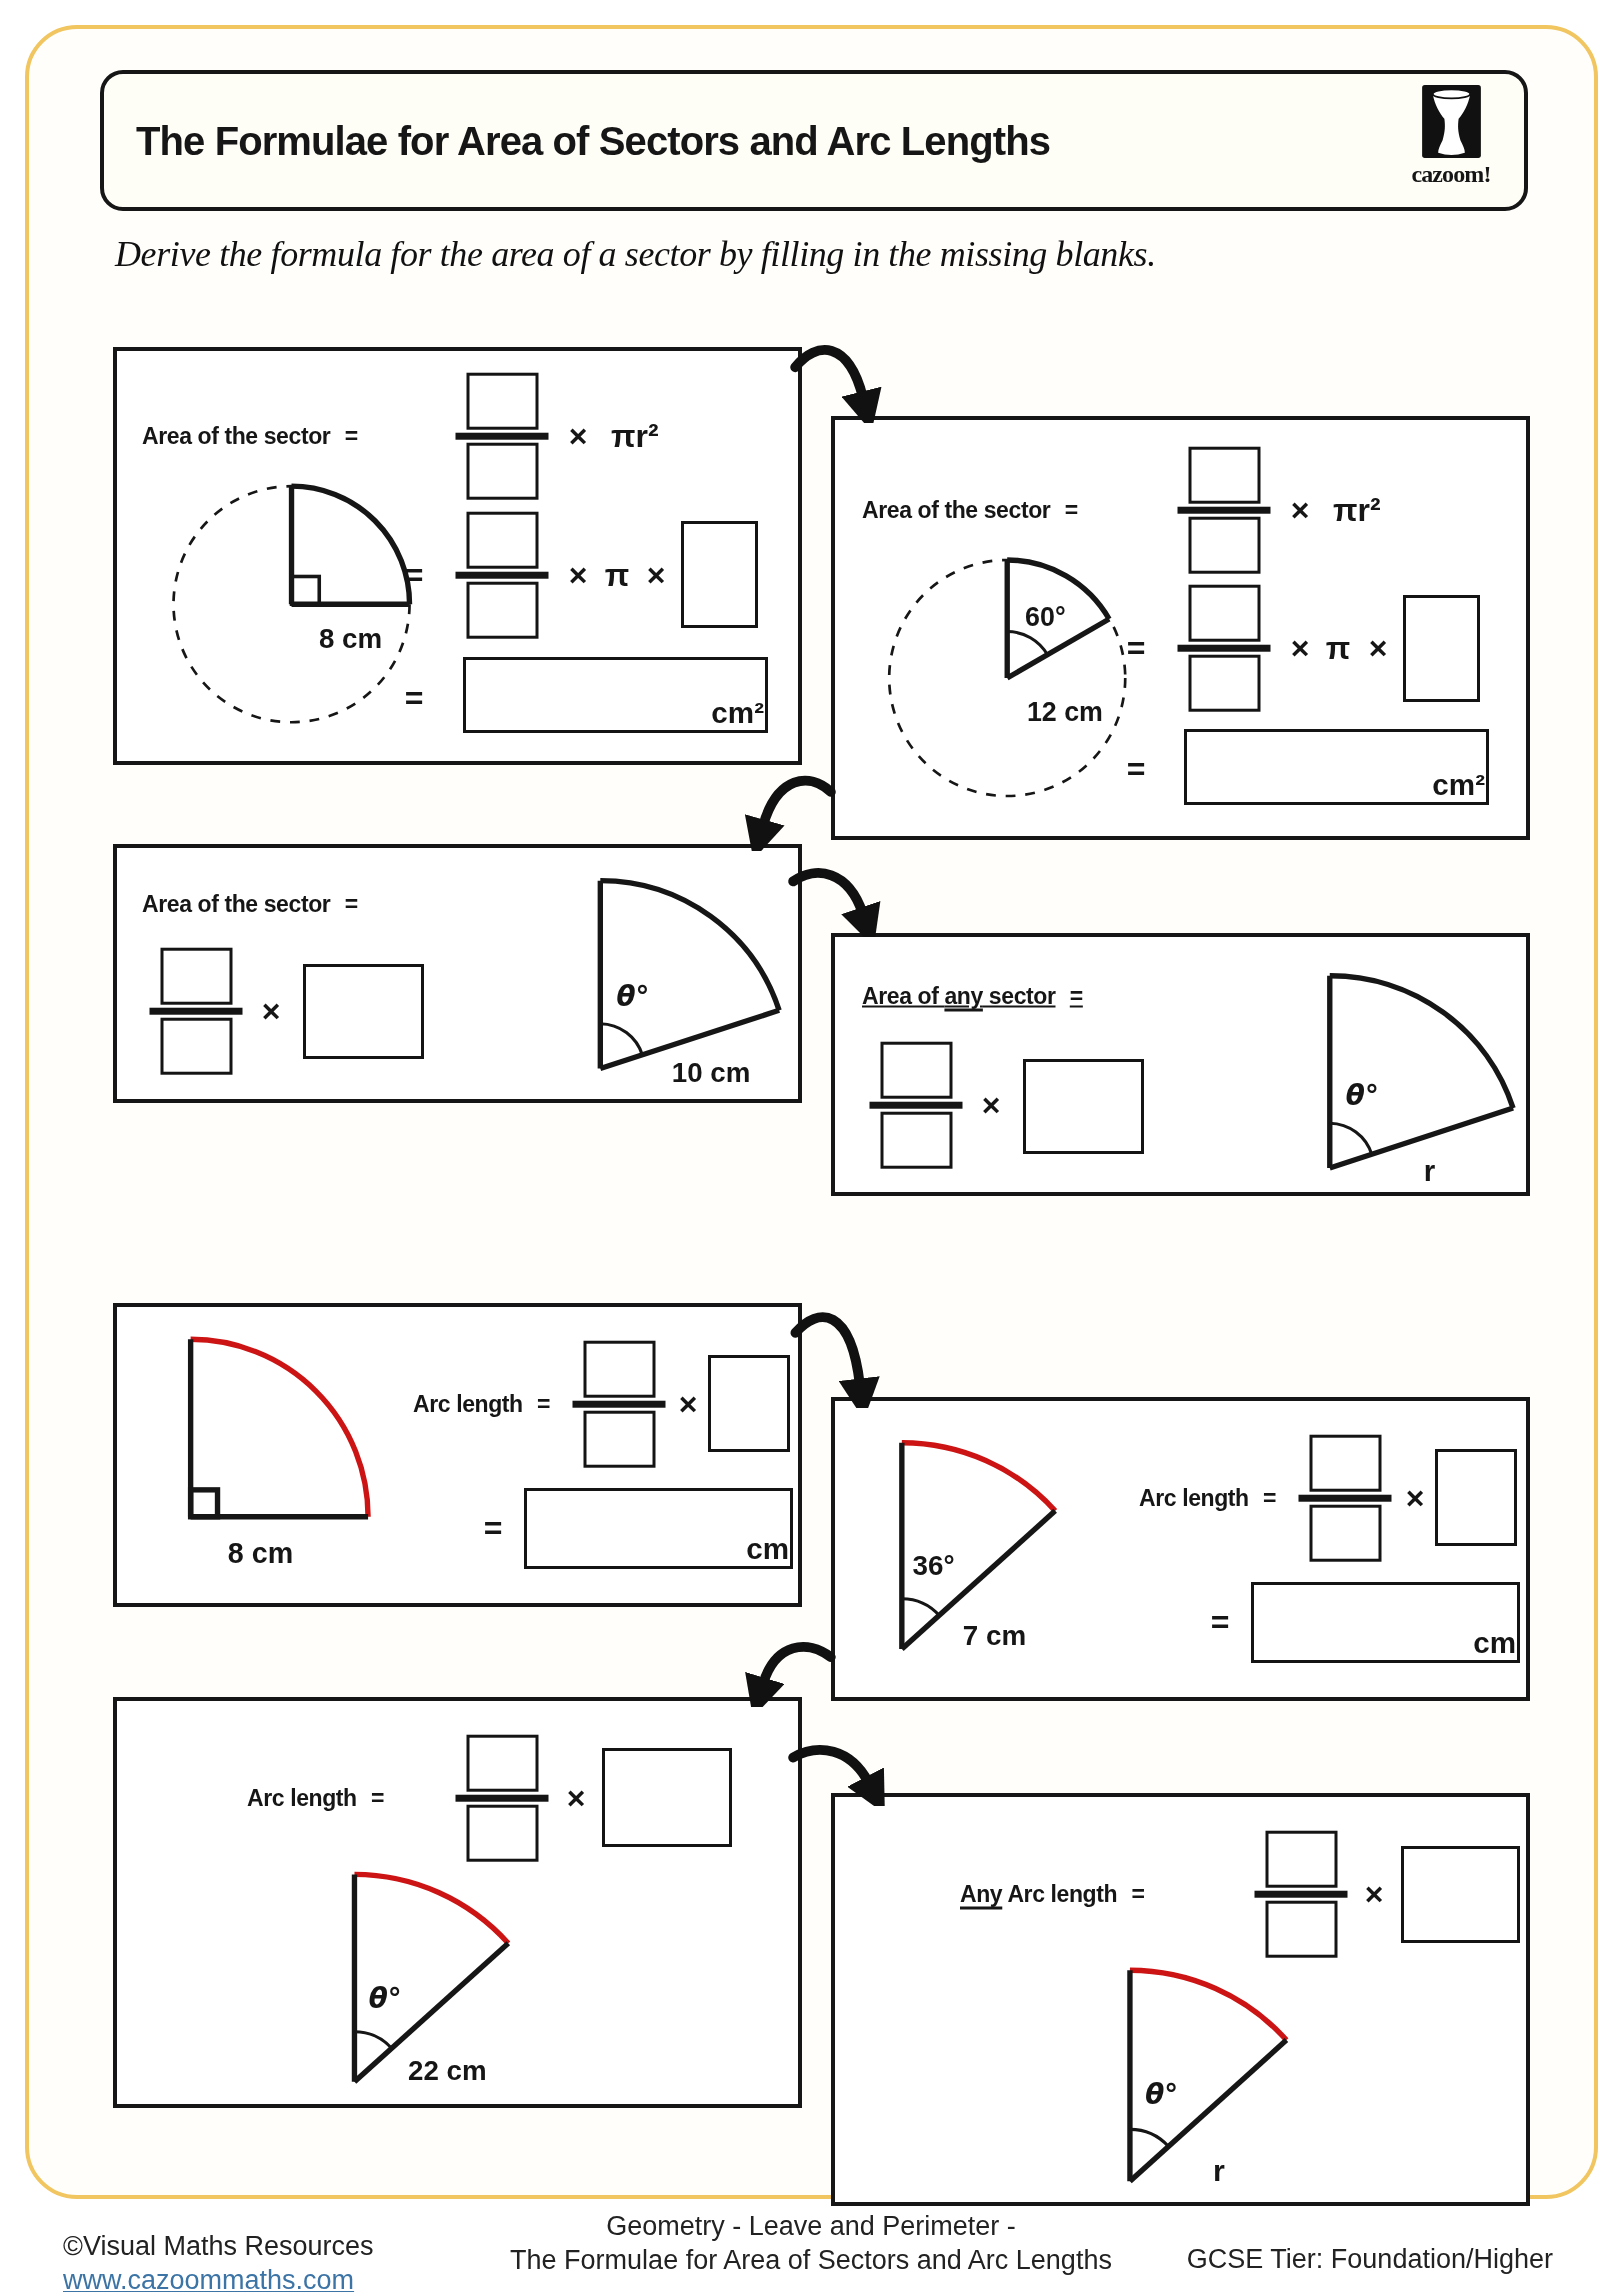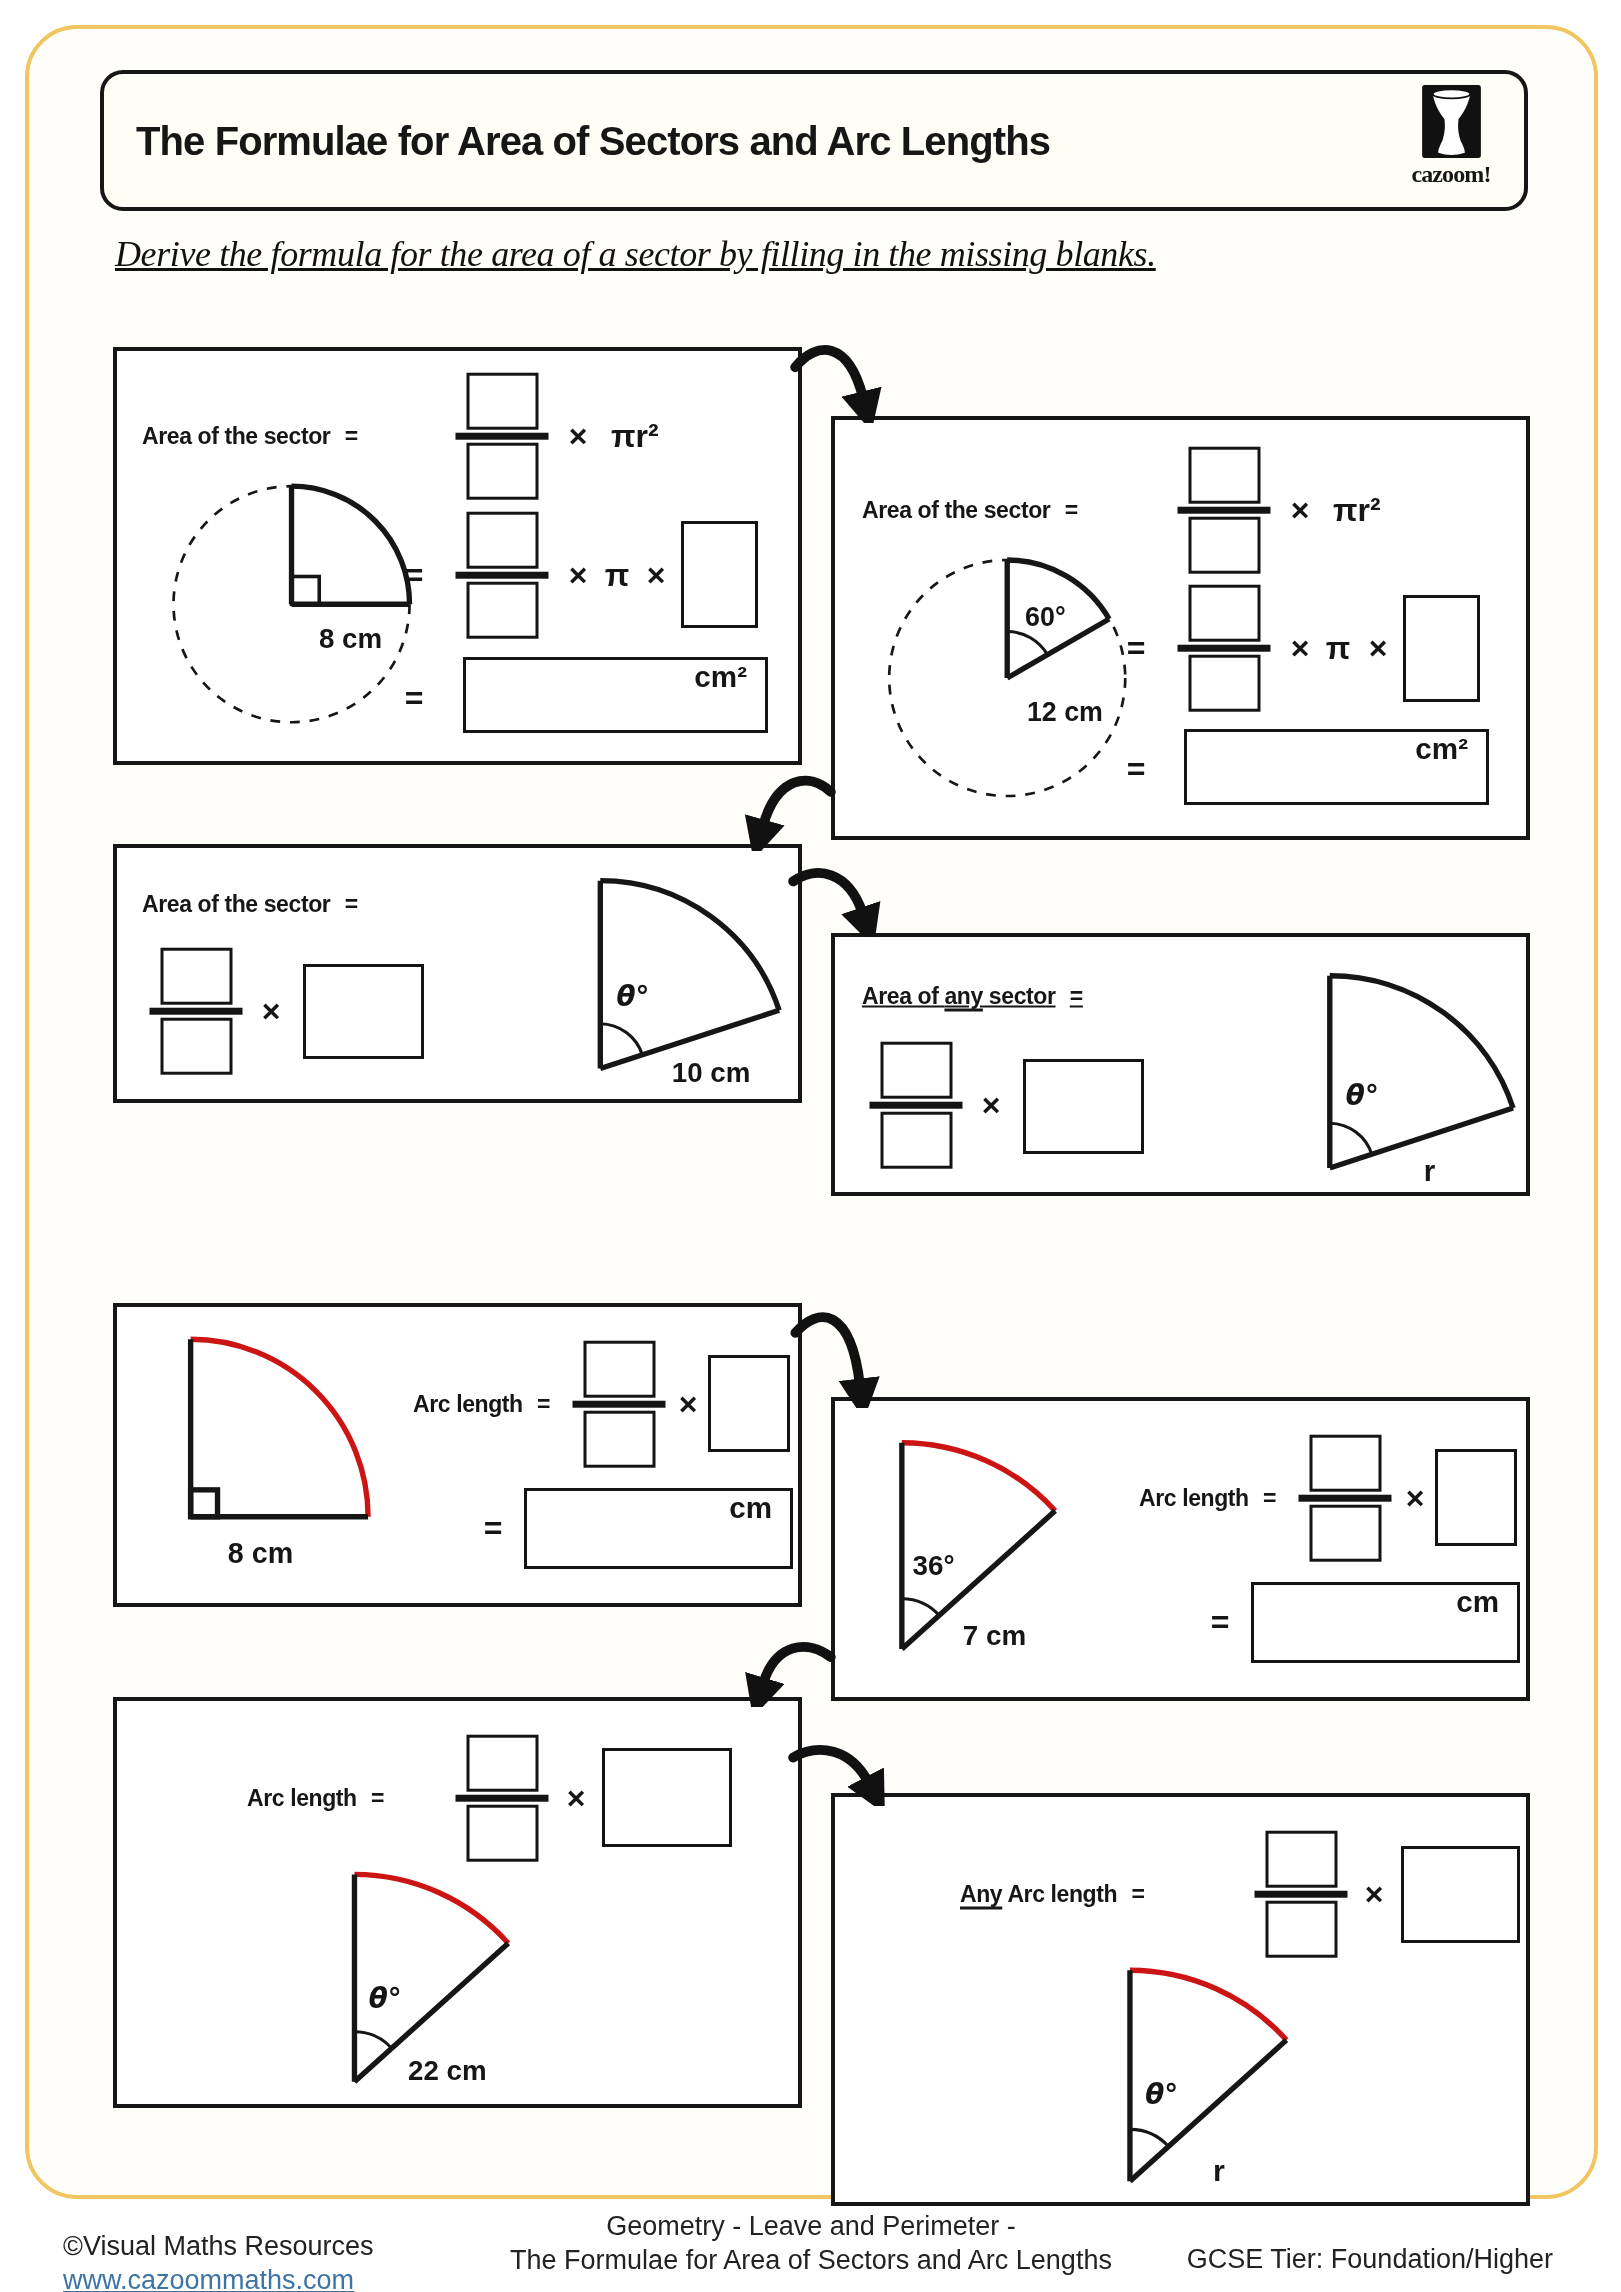--- a/index.html
+++ b/index.html
@@ -16,35 +16,35 @@
     border:4.5px solid #161616; border-radius:23px; background:#FFFEF6;
   }
   .page-title {
     position:absolute; left:32px; top:50%; transform:translateY(-50%);
     font-weight:bold; font-size:40px; letter-spacing:-0.9px; white-space:nowrap;
   }
   .logo { position:absolute; right:30px; top:10.7px; width:86px; text-align:center;margin-left:24px; }
   .logo-word { font-family:"Liberation Serif", serif; font-weight:bold; font-size:24px; letter-spacing:-0.9px; }
   .instr {
     position:absolute; font-family:"Liberation Serif", serif; font-style:italic;
-    font-size:36px; line-height:1.3; color:#111; letter-spacing:-0.4px;text-decoration:underline;
+    font-size:36px; line-height:1.3; color:#111; letter-spacing:-0.4px;
   }
   .box { position:absolute; border:4.5px solid #161616; background:#ffffff; }
   .ctl { position:absolute; transform:translateY(-50%); white-space:nowrap; }
   .ctr { position:absolute; transform:translate(-50%,-50%); white-space:nowrap; }
   .boxlabel { font-weight:bold; font-size:23px; letter-spacing:-0.4px; }
   .eqgap { margin-left:14.3px; }
   .sym { font-weight:bold; font-size:32px; }
   .term { font-weight:bold; font-size:32px; }
   .u { text-decoration:underline; text-underline-offset:4.5px; text-decoration-thickness:2.7px; }
   .frac { display:flex; flex-direction:column; align-items:center; }
   .fbox { width:72px; height:57px; border:3.6px solid #141414; background:#fff; box-sizing:border-box; }
   .fline { width:93px; height:7.2px; background:#141414; margin:2.7px 0; }
   .blank { position:absolute; border:3.6px solid #141414; background:#fff; box-sizing:border-box; }
-  .wide { display:flex; align-items:flex-start; justify-content:flex-end; padding-right:18px; }
+  .wide { display:flex; align-items:flex-end; justify-content:flex-end; padding-right:1px; }
   .unit { font-weight:bold; font-size:29.6px; }
   .arrow { position:absolute; }
   svg text { font-family:"Liberation Sans", sans-serif; font-weight:bold; fill:#161616; }
   svg text.theta { font-family:"DejaVu Sans", sans-serif; font-style:italic; }
   .footer-block { position:absolute; font-size:27px; line-height:1.25; color:#222; }
   .weblink { color:#3C74A6; text-decoration:underline; cursor:pointer; }
 </style>
 </head>
 <body>
 

